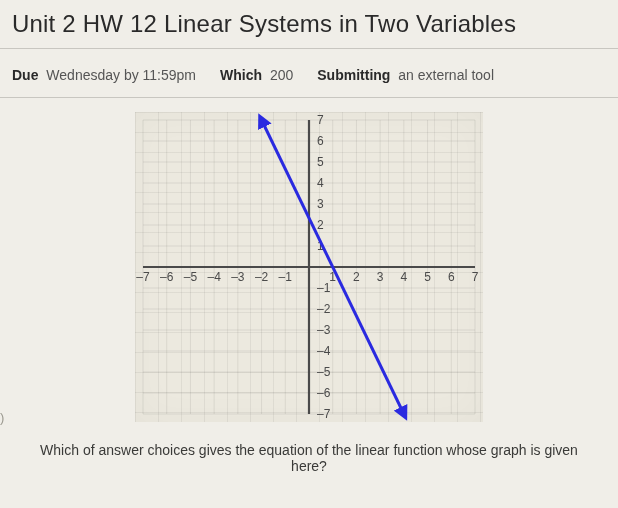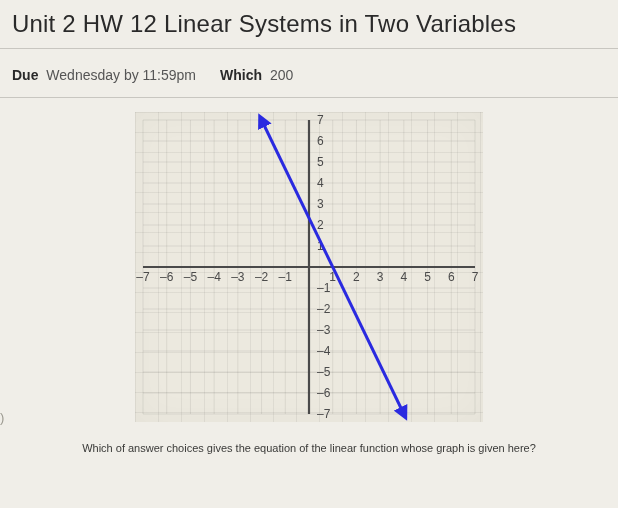--- a/index.html
+++ b/index.html
@@ -44,21 +44,21 @@
                 #ece9df;
     position: relative;
     margin-bottom: 20px;
     box-shadow: inset 0 0 40px rgba(0,0,0,0.03);
   }
   .graph-wrap svg {
     position: absolute;
     left: 0; top: 0;
   }
   .q-text {
-    font-size: 11px;
+    font-size: 14px;
     color: #3a3a38;
     text-align: center;
     padding: 0 30px;
   }
   .side-marker {
     position: absolute;
     left: 0;
     top: 410px;
     font-size: 13px;
     color: #9a988f;
@@ -75,20 +75,24 @@
 <h1 class="page-title">Unit 2 HW 12 Linear Systems in Two Variables</h1>
 
 <div class="meta-row">
   <div>
     <span class="lbl">Due</span>
     <span class="val">Wednesday by 11:59pm</span>
   </div>
   <div>
     <span class="lbl">Which</span>
     <span class="val">200</span>
+  </div>
+  <div>
+    <span class="lbl">Submitting</span>
+    <span class="val">an external tool</span>
   </div>
 </div>
 
 <div class="content">
   <div class="graph-wrap">
     <svg id="graph-svg" width="348" height="310">
         <defs>
           <marker id="arrow" viewBox="0 0 10 10" refX="5" refY="5" markerWidth="5" markerHeight="5" orient="auto-start-reverse">
             <path d="M 0 0 L 10 5 L 0 10 z" fill="#2a2ae0"></path>
           </marker>

